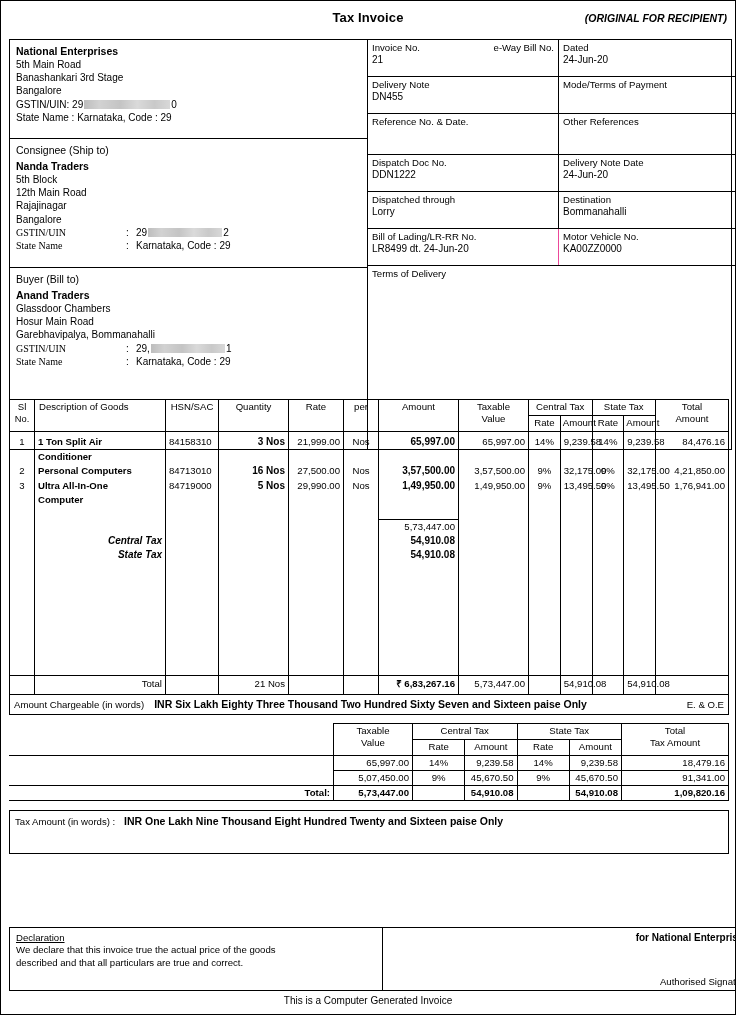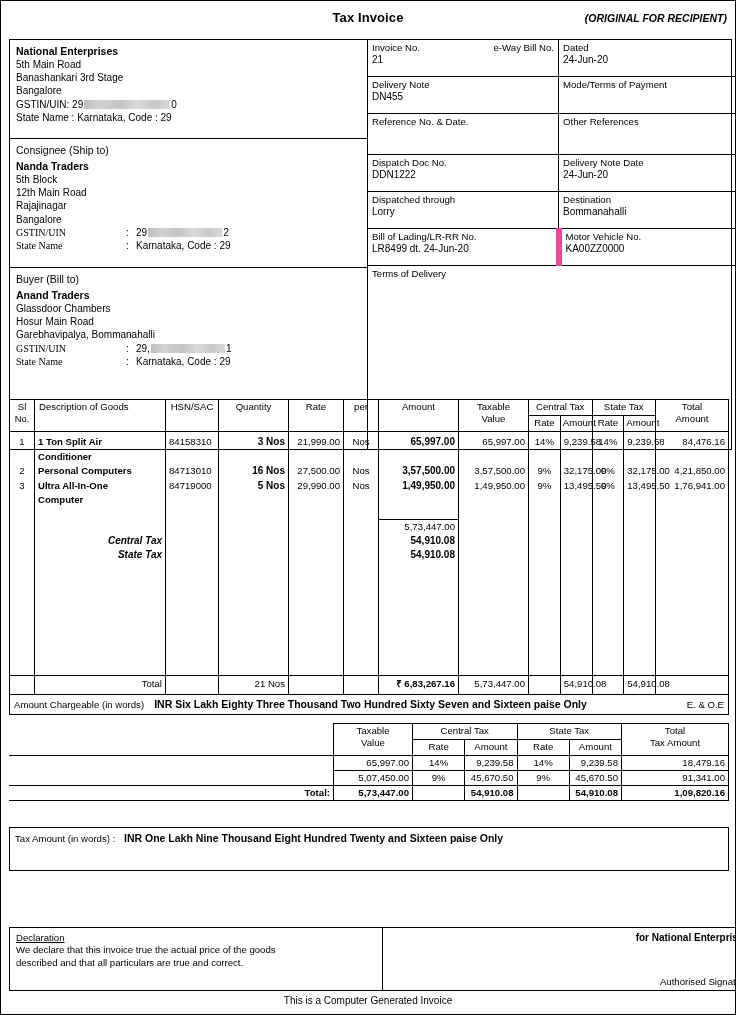--- a/index.html
+++ b/index.html
@@ -206,21 +206,21 @@
   .tx-camt  { width: 75px; }
   .tx-srate { width: 38px; }
   .tx-samt  { width: 75px; }
   .tx-tamt  { width: 100px; }
   .tax-head { text-align: center; height: 13px; }
 
   
   .words-wrap {
     position: absolute;
     left: 8px;
-    top: 826px;
+    top: 809px;
     width: 616px;
   }
   .words-table { width: 720px; }
   .words-cell { padding: 4px 5px; height: 34px; }
   .words-label { font-size: 9.6px; }
   .words-value { font-weight: bold; font-size: 10.5px; }
 
   
   .decl-wrap {
     position: absolute;
@@ -388,21 +388,21 @@
               <td class="meta-cell meta-h" style="border:none;border-bottom:1px solid #000;border-right:1px solid #000;">
                 <div class="meta-label">Dispatched through</div>
                 <div class="meta-value">Lorry</div>
               </td>
               <td class="meta-cell meta-h" style="border:none;border-bottom:1px solid #000;">
                 <div class="meta-label">Destination</div>
                 <div class="meta-value">Bommanahalli</div>
               </td>
             </tr>
             <tr>
-              <td class="meta-cell meta-h" style="border:none;border-bottom:1px solid #000;border-right:6px solid #ec4899;">
+              <td class="meta-cell meta-h" style="border:none;border-bottom:1px solid #000;border-right:1px solid #ec4899;">
                 <div class="meta-label">Bill of Lading/LR-RR No.</div>
                 <div class="meta-value">LR8499 dt. 24-Jun-20</div>
               </td>
               <td class="meta-cell meta-h" style="border:none;border-bottom:1px solid #000;">
                 <div class="meta-label">Motor Vehicle No.</div>
                 <div class="meta-value">KA00ZZ0000</div>
               </td>
             </tr>
             <tr>
               <td class="meta-cell" colspan="2" style="border:none;height:178px;">

